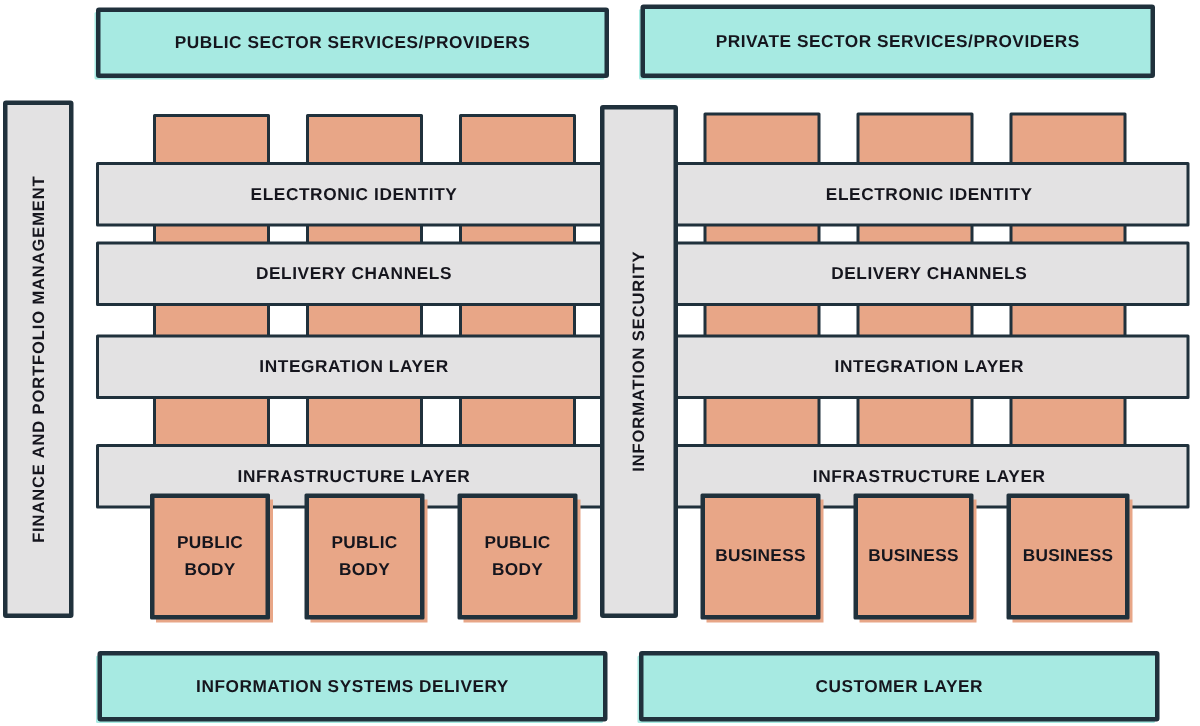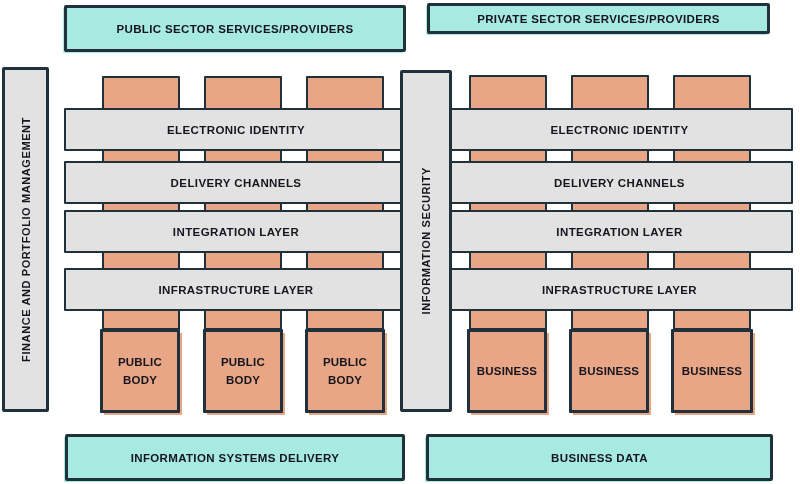--- a/index.html
+++ b/index.html
@@ -27,21 +27,21 @@
     background:var(--teal);
     border:3px solid var(--border);
     border-radius:2px;
     display:flex;align-items:center;justify-content:center;
     font-weight:bold;font-size:11.5px;letter-spacing:.35px;
     color:var(--text);
     box-shadow:-2px 2px 0 -1px var(--teal);
     z-index:4;
   }
   .banner.tl{left:64px;top:5px;width:342px;height:47px;}
-  .banner.tr{left:427px;top:3px;width:343px;height:31px;}
+  .banner.tr{left:427px;top:3px;width:343px;height:49px;}
   .banner.bl{left:65px;top:434px;width:340px;height:47px;}
   .banner.br{left:426px;top:434px;width:347px;height:47px;}
 
   
   .pillar{
     position:absolute;
     background:var(--salmon);
     border:2.5px solid var(--border);
     border-radius:1px;
     top:76px;height:254px;width:78px;
@@ -59,21 +59,21 @@
     border:2.5px solid var(--border);
     border-radius:1px;
     height:43px;
     display:flex;align-items:center;justify-content:center;
     font-weight:bold;font-size:11.5px;letter-spacing:.4px;
     color:var(--text);
     z-index:2;
   }
   .lbL{left:64px;width:344px;}
   .lbR{left:446px;width:347px;}
-  .row1{top:108px;} .row2{top:161px;} .row3{top:210px;} .row4{top:268px;}
+  .row1{top:108px;} .row2{top:161px;} .row3{top:223px;} .row4{top:296px;}
 
   
   .entity{
     position:absolute;
     background:var(--salmon);
     border:3px solid var(--border);
     border-radius:1px;
     top:329px;height:84px;width:80px;
     display:flex;align-items:center;justify-content:center;
     text-align:center;
@@ -140,15 +140,15 @@
   <div class="entity eR3">BUSINESS</div>
 
   <div class="vbar finance">
     <span class="vtext">FINANCE AND PORTFOLIO MANAGEMENT</span>
   </div>
   <div class="vbar security">
     <span class="vtext">INFORMATION SECURITY</span>
   </div>
 
   <div class="banner bl">INFORMATION SYSTEMS DELIVERY</div>
-  <div class="banner br">BUSINESS DATA</div>
+  <div class="banner br">CUSTOMER LAYER</div>
 
 </div>
 
 </body></html>

